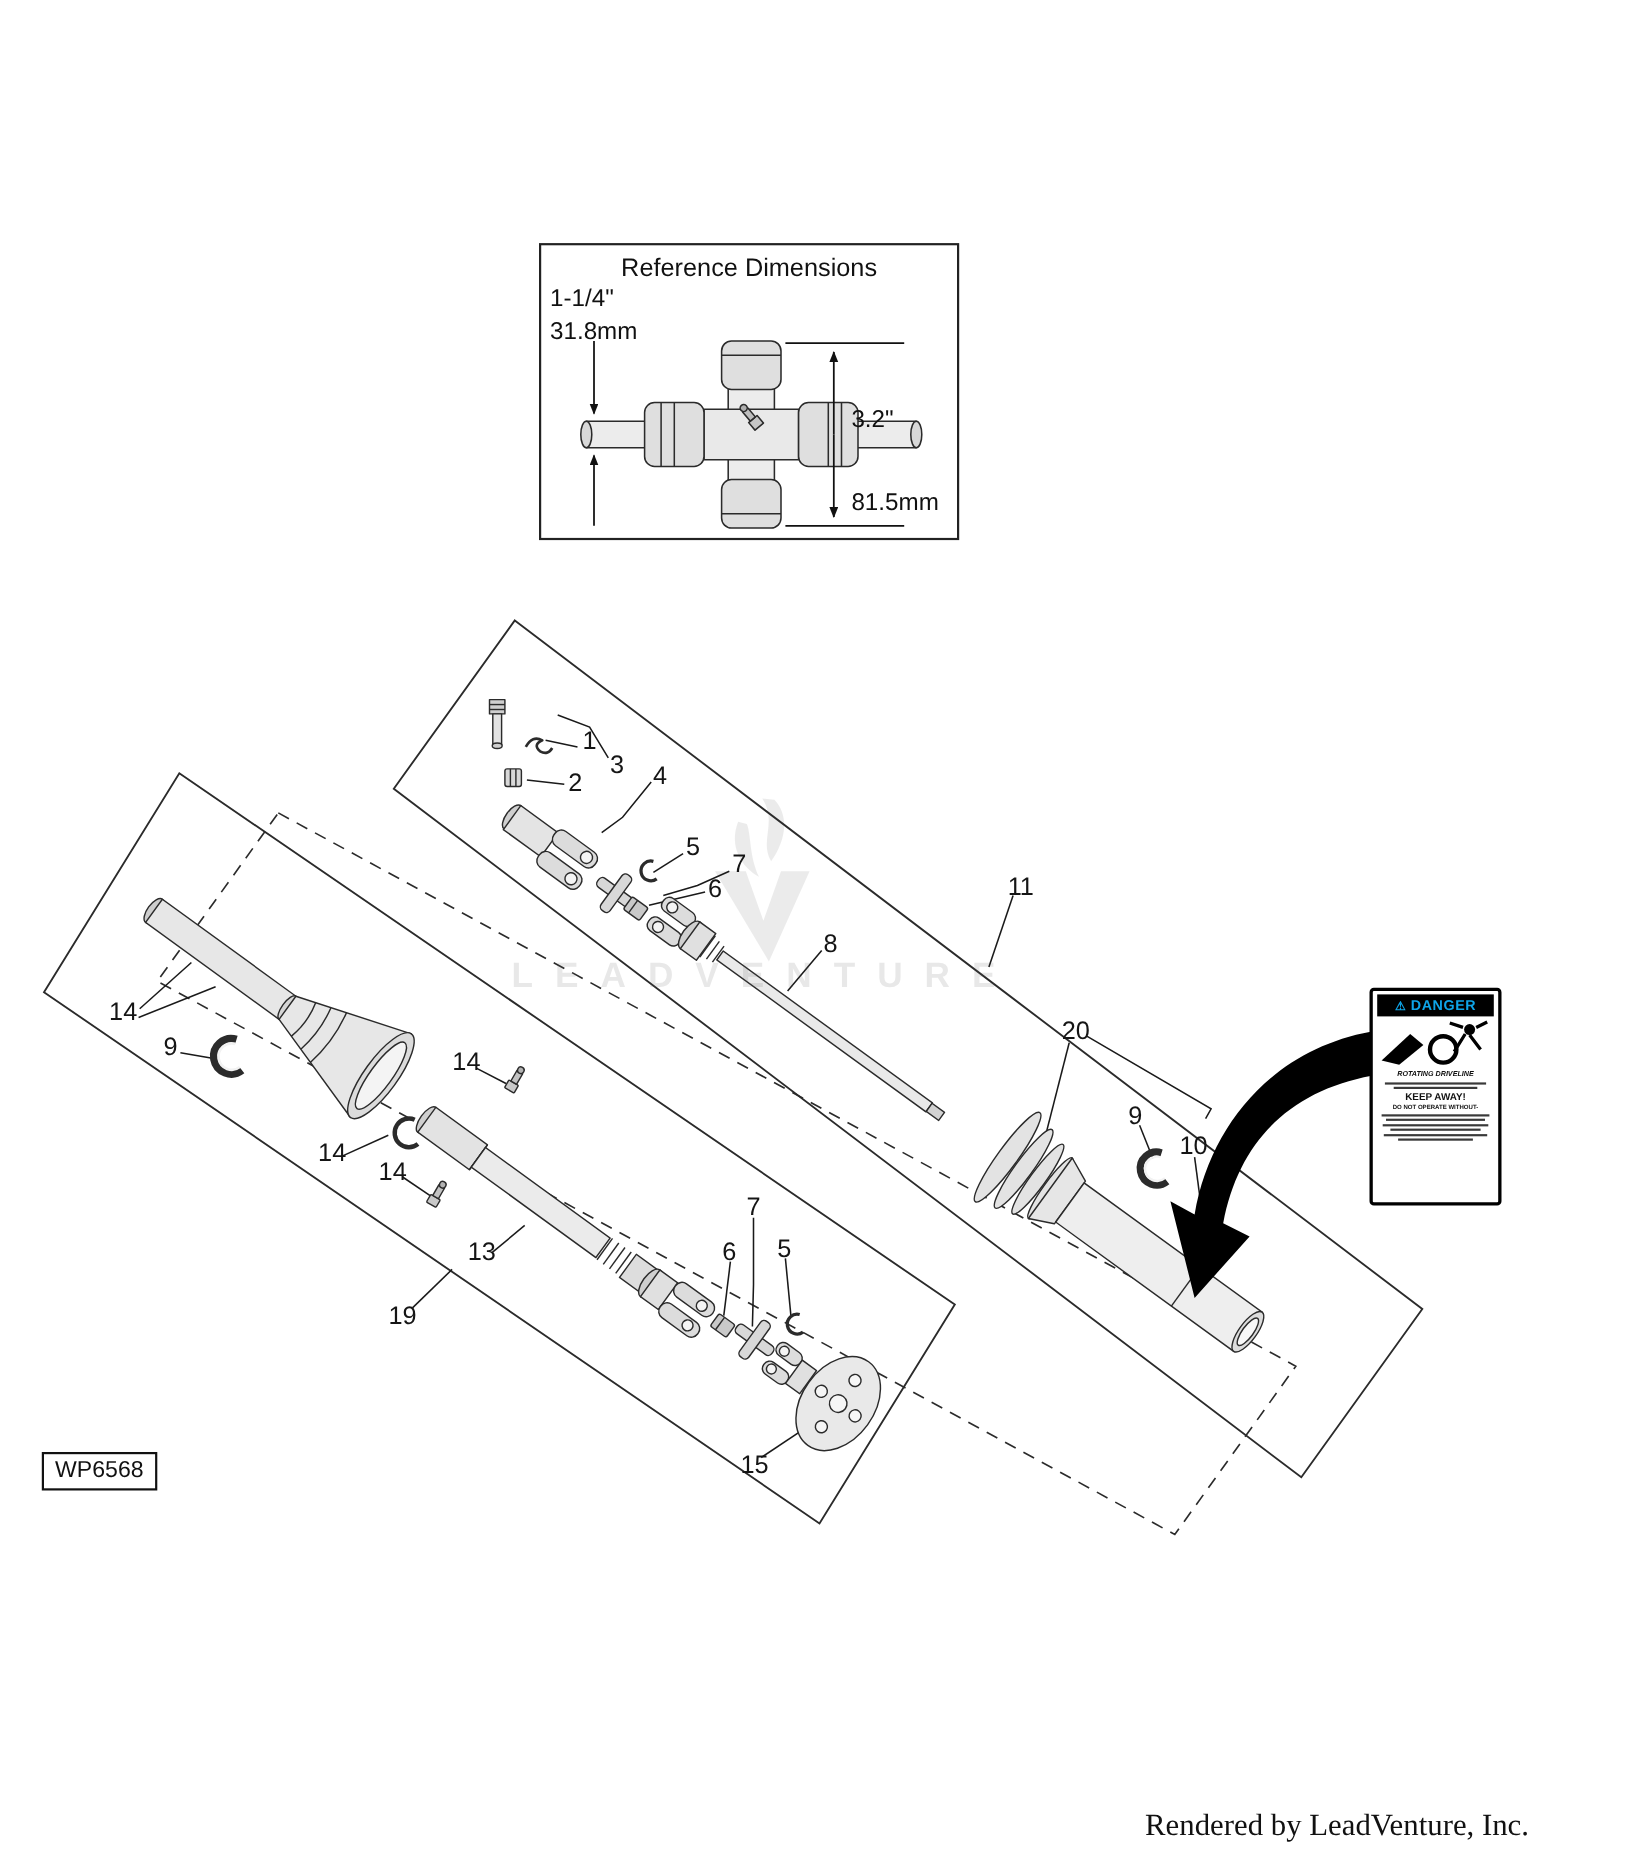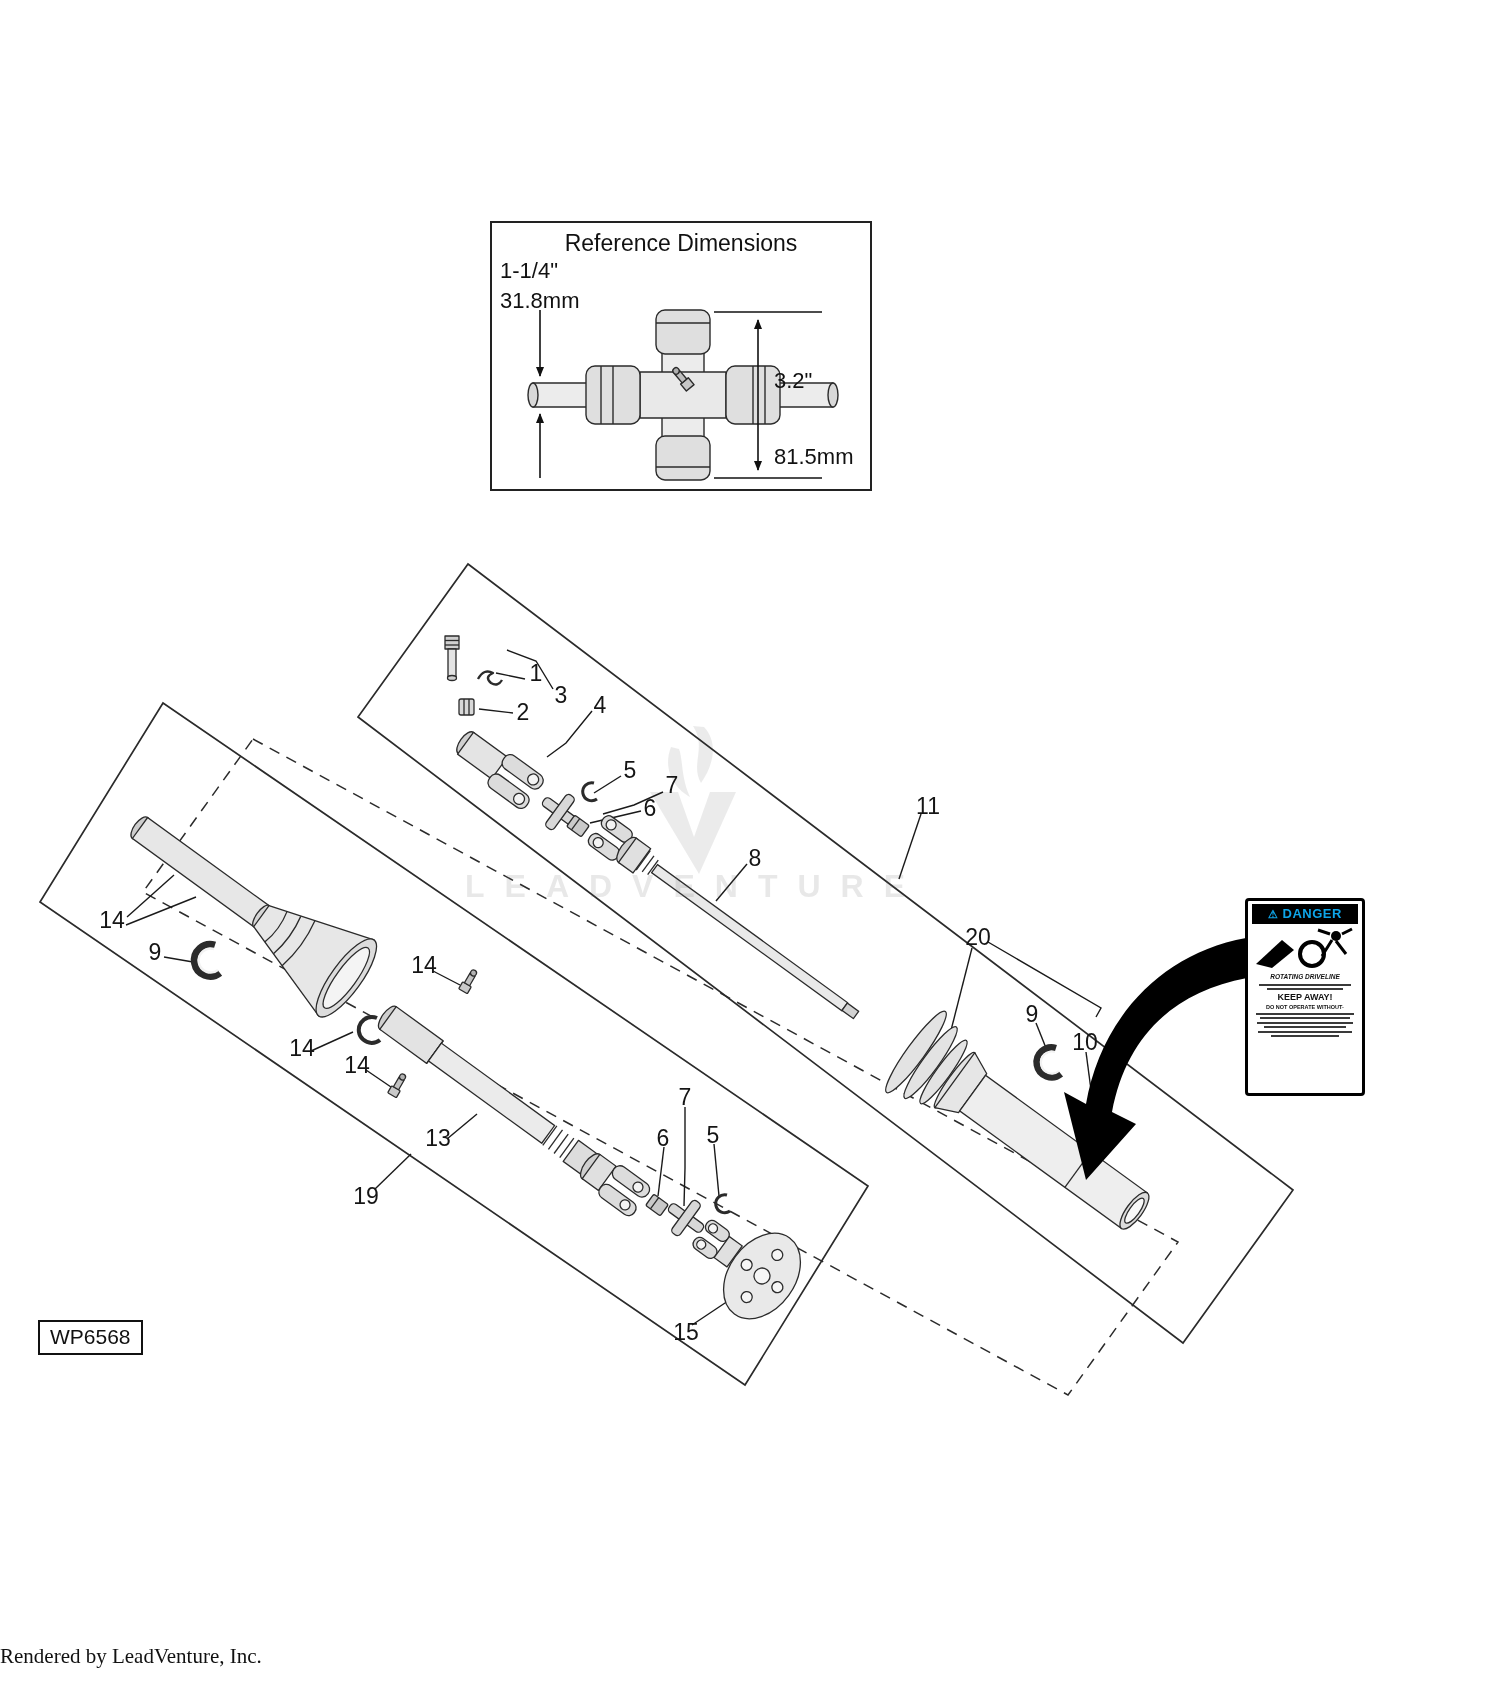--- a/index.html
+++ b/index.html
@@ -24,21 +24,21 @@
     font-size: 23px; color: #151515; }
 
   .wm-text { position: absolute; left: 440px; top: 868px; width: 510px;
     text-align: center; font-size: 32px; font-weight: bold;
     letter-spacing: 20px; color: rgba(90,90,90,0.14); }
 
   .wp-box { position: absolute; left: 38px; top: 1320px;
     border: 2px solid #111; padding: 3px 10px 4px; font-size: 21px; }
 
   .footer { position: absolute; left: 0; top: 1644px; width: 1390px;
-    text-align: left; font-size: 21px;
+    text-align: right; font-size: 28px;
     font-family: "Liberation Serif", serif; }
 
   
   .danger { position: absolute; left: 1245px; top: 898px; width: 120px;
     height: 198px; background: #fff; border: 3px solid #000;
     border-radius: 4px; padding: 3px 4px; }
   .danger-head { background: #000; color: #0ea5e9; font-weight: bold;
     font-size: 13px; text-align: center; padding: 2px 0 3px;
     letter-spacing: 0.5px; }
   .danger-head .tri { font-size: 11px; }

